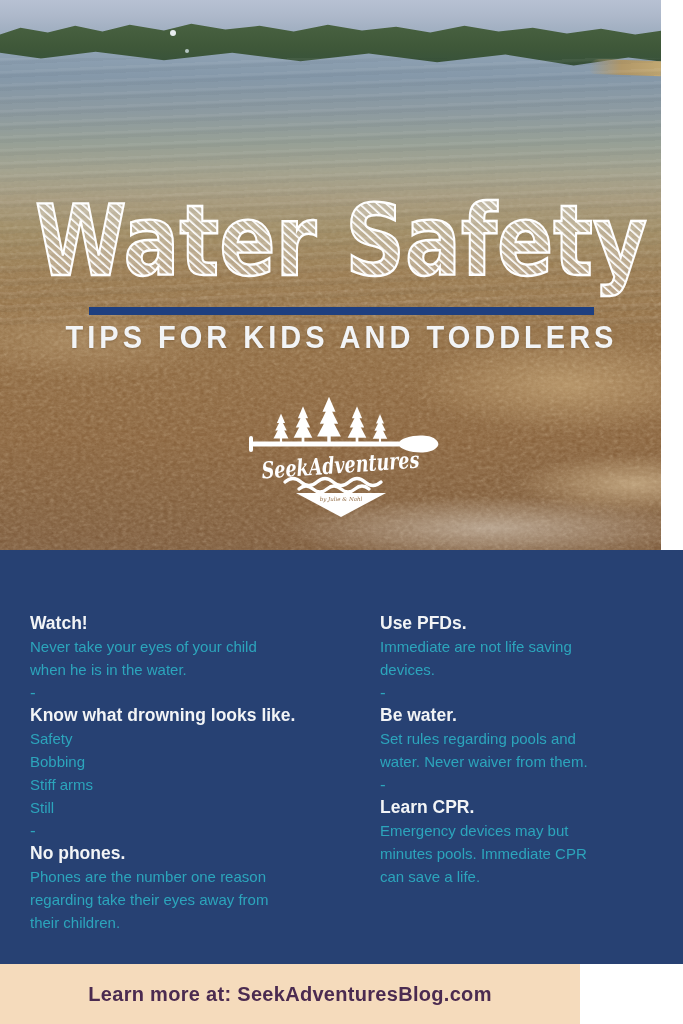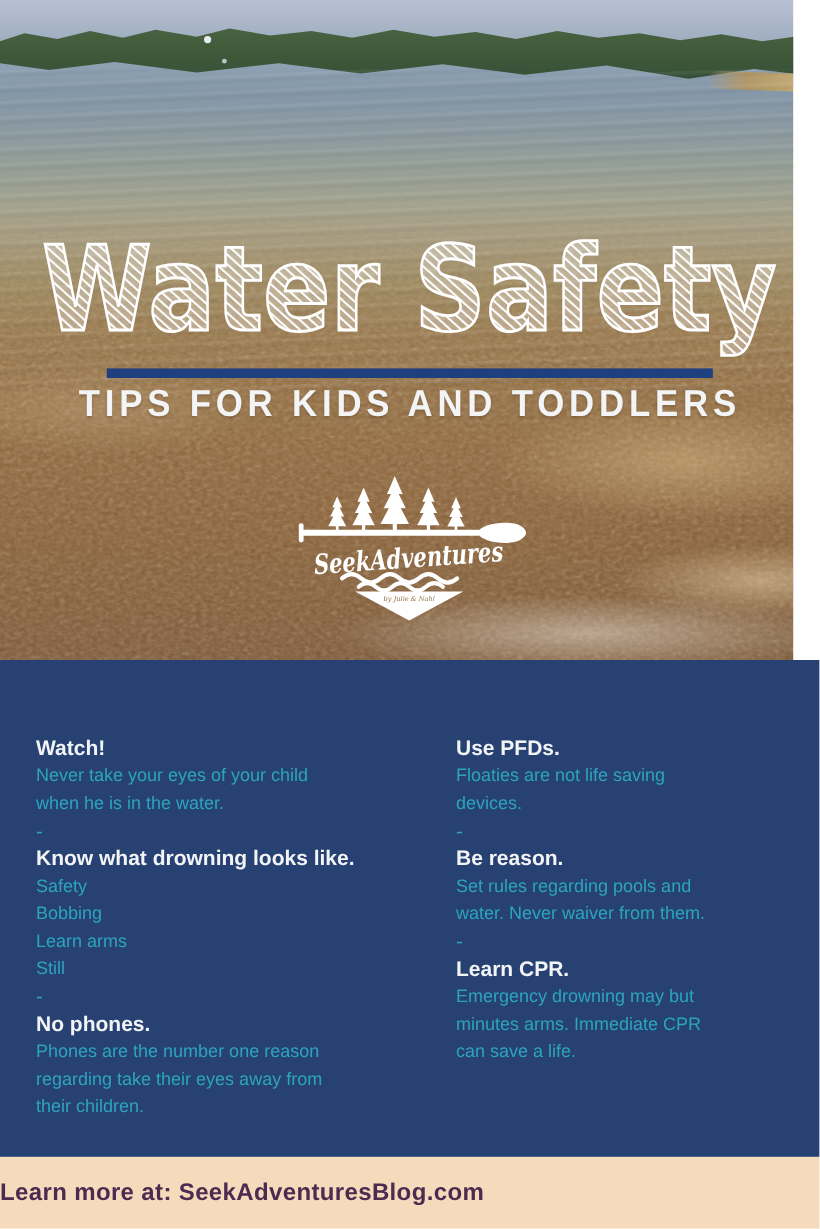--- a/index.html
+++ b/index.html
@@ -48,22 +48,22 @@
   .tips{position:relative;width:683px;height:414px;background:var(--navy);
     display:flex;padding:62px 0 0 30px;}
   .col{display:flex;flex-direction:column;}
   .col-left{width:320px;margin-right:30px;}
   .col-right{width:290px;}
   .tip-title{color:var(--heading);font-weight:bold;font-size:17.5px;line-height:23px;}
   .tip-line{color:var(--teal);font-size:15px;line-height:23px;}
   .sep{color:var(--teal);font-size:17px;line-height:23px;}
 
   
-  .footer{width:683px;height:60px;background:var(--peach);
-    display:flex;align-items:center;}
+  .footer{width:580px;height:60px;background:var(--peach);
+    display:flex;align-items:center;justify-content:center;}
   .footer-text{color:var(--plum);font-weight:bold;font-size:20px;letter-spacing:.3px;}
 </style>
 </head>
 <body>
 
 <div class="pin">
 
   <div class="photo">
     <div class="treeline"></div>
     <div class="water-tower"></div>
@@ -133,49 +133,49 @@
       <div>
         <div class="tip-title">Watch!</div>
         <div class="tip-line">Never take your eyes of your child</div>
         <div class="tip-line">when he is in the water.</div>
         <div class="sep">-</div>
       </div>
       <div>
         <div class="tip-title">Know what drowning looks like.</div>
         <div class="tip-line">Safety</div>
         <div class="tip-line">Bobbing</div>
-        <div class="tip-line">Learn arms</div>
+        <div class="tip-line">Stiff arms</div>
         <div class="tip-line">Still</div>
         <div class="sep">-</div>
       </div>
       <div>
         <div class="tip-title">No phones.</div>
         <div class="tip-line">Phones are the number one reason</div>
         <div class="tip-line">regarding take their eyes away from</div>
         <div class="tip-line">their children.</div>
       </div>
     </div>
 
     <div class="col col-right">
       <div>
         <div class="tip-title">Use PFDs.</div>
-        <div class="tip-line">Floaties are not life saving</div>
+        <div class="tip-line">Immediate are not life saving</div>
         <div class="tip-line">devices.</div>
         <div class="sep">-</div>
       </div>
       <div>
-        <div class="tip-title">Be reason.</div>
+        <div class="tip-title">Be water.</div>
         <div class="tip-line">Set rules regarding pools and</div>
         <div class="tip-line">water. Never waiver from them.</div>
         <div class="sep">-</div>
       </div>
       <div>
         <div class="tip-title">Learn CPR.</div>
-        <div class="tip-line">Emergency drowning may but</div>
-        <div class="tip-line">minutes arms. Immediate CPR</div>
+        <div class="tip-line">Emergency devices may but</div>
+        <div class="tip-line">minutes pools. Immediate CPR</div>
         <div class="tip-line">can save a life.</div>
       </div>
     </div>
   </div>
 
   <div class="footer">
     <div class="footer-text">Learn more at: SeekAdventuresBlog.com</div>
   </div>
 
 </div>

